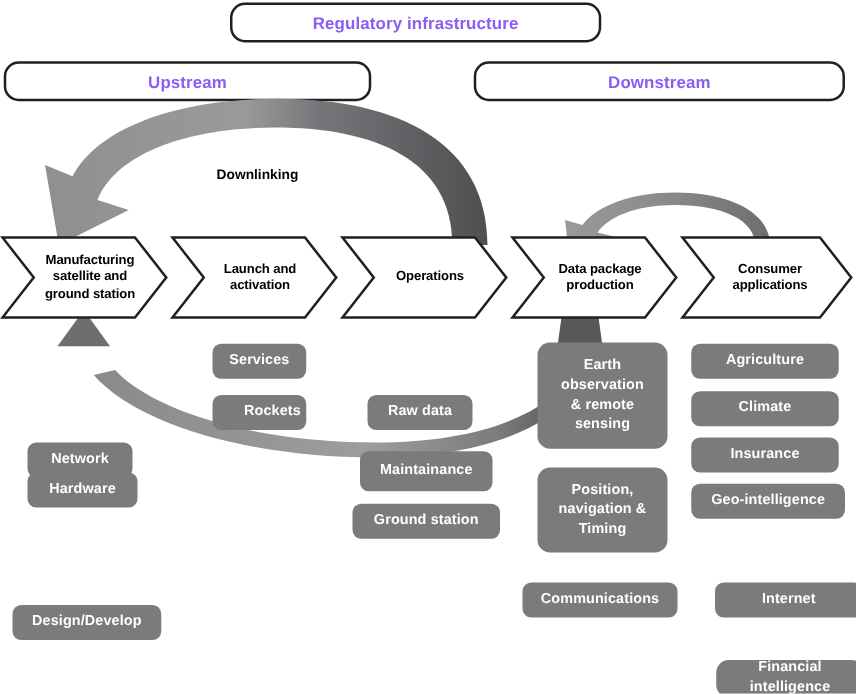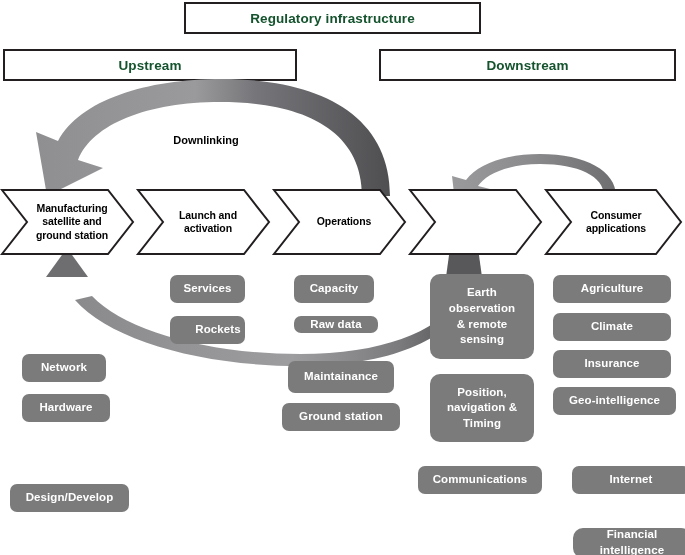--- a/index.html
+++ b/index.html
@@ -16,27 +16,27 @@
     height: 555px;
     background: #ffffff;
     overflow: hidden;
   }
 
   
   .hdr-box {
     position: absolute;
     box-sizing: border-box;
     border: 2px solid #231f20;
-    border-radius: 0;
+    border-radius: 12px;
     background: #ffffff;
     display: flex;
     align-items: center;
     justify-content: center;
     font-weight: bold;
-    color: #14532d;
+    color: #8b5cf6;
     letter-spacing: .1px;
   }
   #hdr-regulatory { left: 184px; top: 2px;  width: 297px; height: 32px; font-size: 13.5px; }
   #hdr-upstream   { left: 3px;   top: 49px; width: 294px; height: 32px; font-size: 13.5px; }
   #hdr-downstream { left: 379px; top: 49px; width: 297px; height: 32px; font-size: 13.5px; }
 
   
   #art {
     position: absolute;
     left: 0; top: 0;
@@ -173,34 +173,35 @@
       <polygon points="546,190 656,190 681,222 656,254 546,254 571,222"></polygon>
     </g>
   </svg>
 
   <div class="chev-label" style="left:22px;  top:190px; width:100px; height:64px;">Manufacturing
 satellite and
 ground station</div>
   <div class="chev-label" style="left:158px; top:190px; width:100px; height:64px;">Launch and
 activation</div>
   <div class="chev-label" style="left:294px; top:190px; width:100px; height:64px;">Operations</div>
+  <div class="chev-label" style="left:430px; top:190px; width:100px; height:64px;">Data package
+production</div>
   <div class="chev-label" style="left:566px; top:190px; width:100px; height:64px;">Consumer
 applications</div>
 
   <div id="downlinking-label">Downlinking</div>
 
   <div class="pill" style="left:22px; top:354px; width:84px;  height:28px;">Network</div>
-  <div class="pill" style="left:22px; top:394px; width:88px;  height:28px;">Hardware</div>
+  <div class="pill" style="left:22px; top:378px; width:88px;  height:28px;">Hardware</div>
   <div class="pill" style="left:10px; top:437px; width:119px; height:28px;margin-top:47px;">Design/Develop</div>
 
   <div class="pill" style="left:170px; top:275px; width:75px; height:28px;">Services</div>
   <div class="pill" style="left:170px; top:316px; width:75px; height:28px;padding-left:21px;">Rockets</div>
 
-  <div class="pill" style="left:294px; top:275px; width:80px;  height:28px;">Capacity</div>
-  <div class="pill" style="left:294px; top:316px; width:84px;  height:17px;text-align:right;">Raw data</div>
+  <div class="pill" style="left:294px; top:316px; width:84px;  height:28px;text-align:right;">Raw data</div>
   <div class="pill" style="left:288px; top:361px; width:106px; height:32px;">Maintainance</div>
   <div class="pill" style="left:282px; top:403px; width:118px; height:28px;">Ground station</div>
 
   <div class="pill big" style="left:430px; top:274px; width:104px; height:85px;">Earth
 observation
 &amp; remote
 sensing</div>
   <div class="pill big" style="left:430px; top:374px; width:104px; height:68px;">Position,
 navigation &amp;
 Timing</div>

